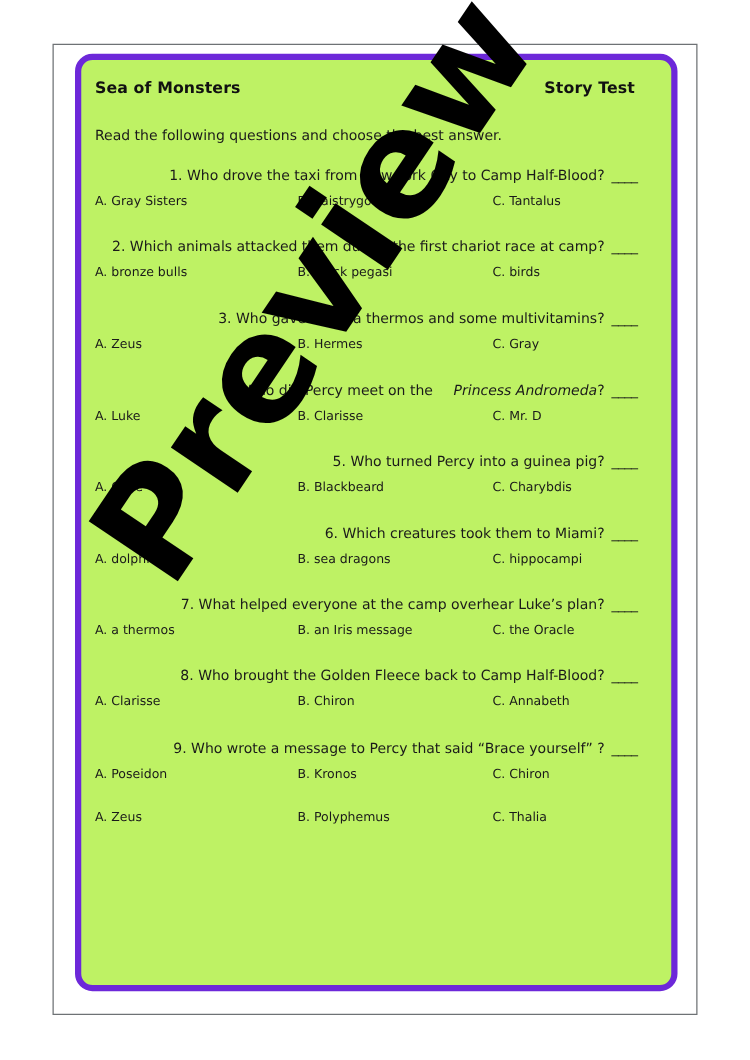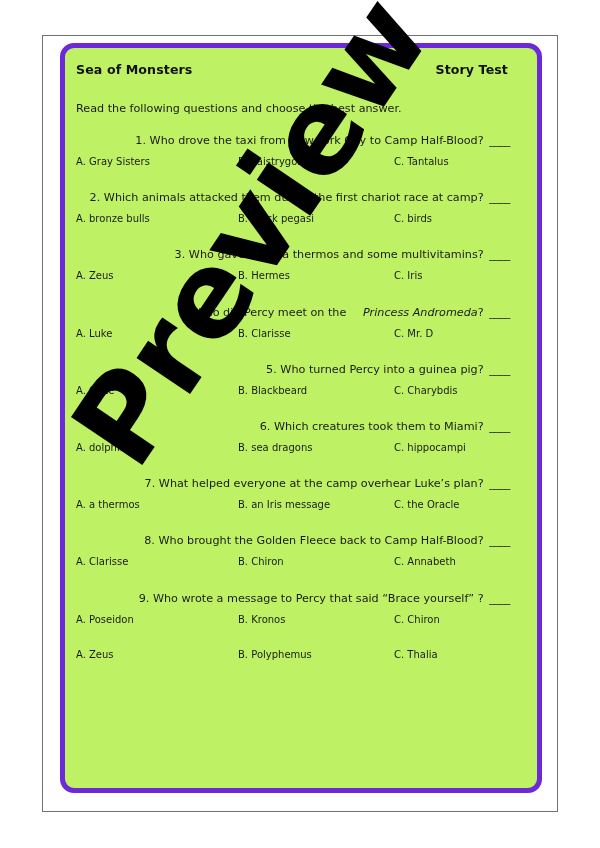--- a/index.html
+++ b/index.html
@@ -145,21 +145,21 @@
           <span class="option col-a">A. bronze bulls</span>
           <span class="option col-b">B. black pegasi</span>
           <span class="option col-c">C. birds</span>
         </div>
       </div>
       <div class="question-block">
         <div class="question-prompt"><span>3.</span> <span>Who gave Percy a thermos and some multivitamins?</span> <span class="answer-blank">____</span></div>
         <div class="options-row">
           <span class="option col-a">A. Zeus</span>
           <span class="option col-b">B. Hermes</span>
-          <span class="option col-c">C. Iris</span>
+          <span class="option col-c">C. Gray</span>
         </div>
       </div>
       <div class="question-block">
         <div class="question-prompt"><span>4.</span> <span>Who did Percy meet on the </span><span class="italic-title">Princess Andromeda</span><span>?</span> <span class="answer-blank">____</span></div>
         <div class="options-row">
           <span class="option col-a">A. Luke</span>
           <span class="option col-b">B. Clarisse</span>
           <span class="option col-c">C. Mr. D</span>
         </div>
       </div>

